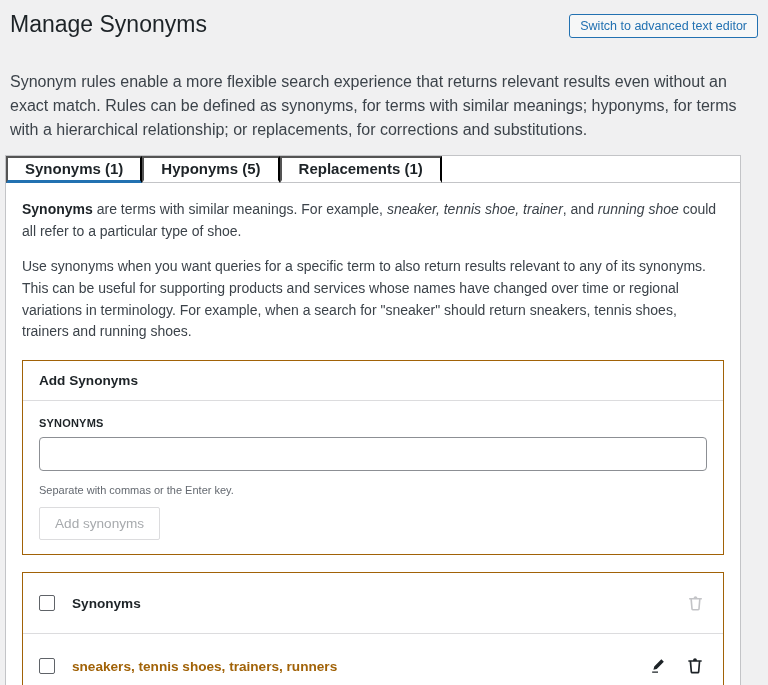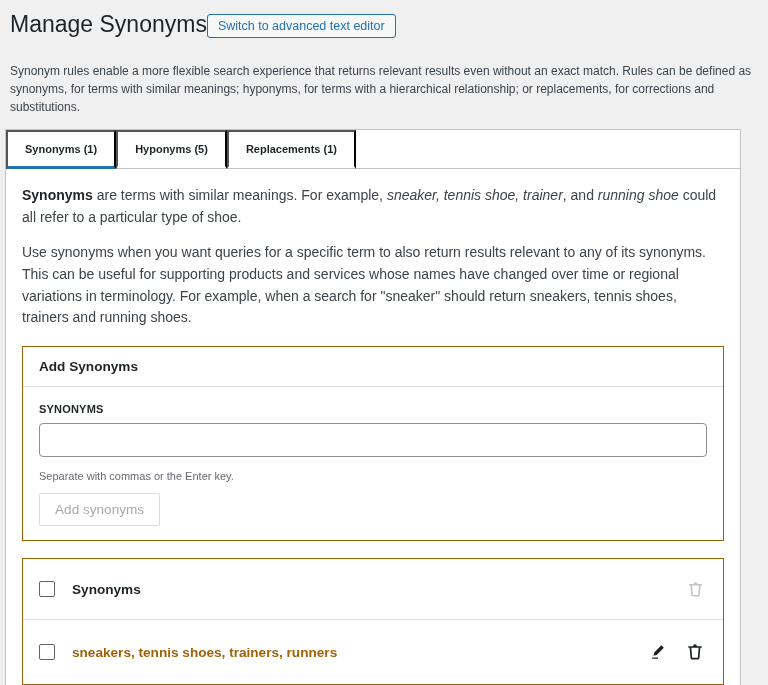--- a/index.html
+++ b/index.html
@@ -7,42 +7,42 @@
   body {
     width: 768px; height: 685px;
     background: #f0f0f1;
     font-family: "Liberation Sans", sans-serif;
     color: #3c434a;
     overflow: hidden;
   }
   .wrap { padding: 10px 10px 0 10px; }
 
   
-  .header-row { display: flex; align-items: flex-start; }
+  .header-row { display: flex; justify-content: space-between; align-items: flex-start; }
   .page-title { font-size: 23px; font-weight: 400; color: #1d2327; margin: 0; line-height: 1.3; }
   .btn-outline {
     background: #f6f7f7; border: 1px solid #2271b1; color: #2271b1;
     font-family: inherit; font-size: 12.5px; padding: 4px 10px; border-radius: 3px;
     cursor: pointer; white-space: nowrap; margin-top: 4px;
   }
-  .page-desc { margin: 22px 0 0 0; font-size: 12px; line-height: 1.5; color: #3c434a; }
+  .page-desc { margin: 30px 0 0 0; font-size: 16px; line-height: 1.5; color: #3c434a; }
 
   
   .card {
     margin: 13px 17px 0 -5px;
     background: #fff;
     border: 1px solid #c3c4c7;
   }
 
   
   .tabs { display: flex; border-bottom: 1px solid #c3c4c7; }
   .tab {
-    height: 39px; padding: 0 17px; margin-bottom: -1px;
+    height: 27px; padding: 0 17px; margin-bottom: -1px;
     display: flex; align-items: center;
-    font-size: 11px; font-weight: 600; color: #1d2327;
+    font-size: 15px; font-weight: 600; color: #1d2327;
     border-bottom: 3px solid transparent; cursor: pointer;
     background: none; font-family: inherit;
   }
   .tab.active { border-bottom-color: #2271b1; }
 
   .tab-content { padding: 2px 16px 5px 16px; }
   .content-p { font-size: 14px; line-height: 1.55; margin: 14px 0; color: #3c434a; }
   .content-p em { font-style: italic; }
   .content-p strong { font-weight: 700; color: #1d2327; }
 

